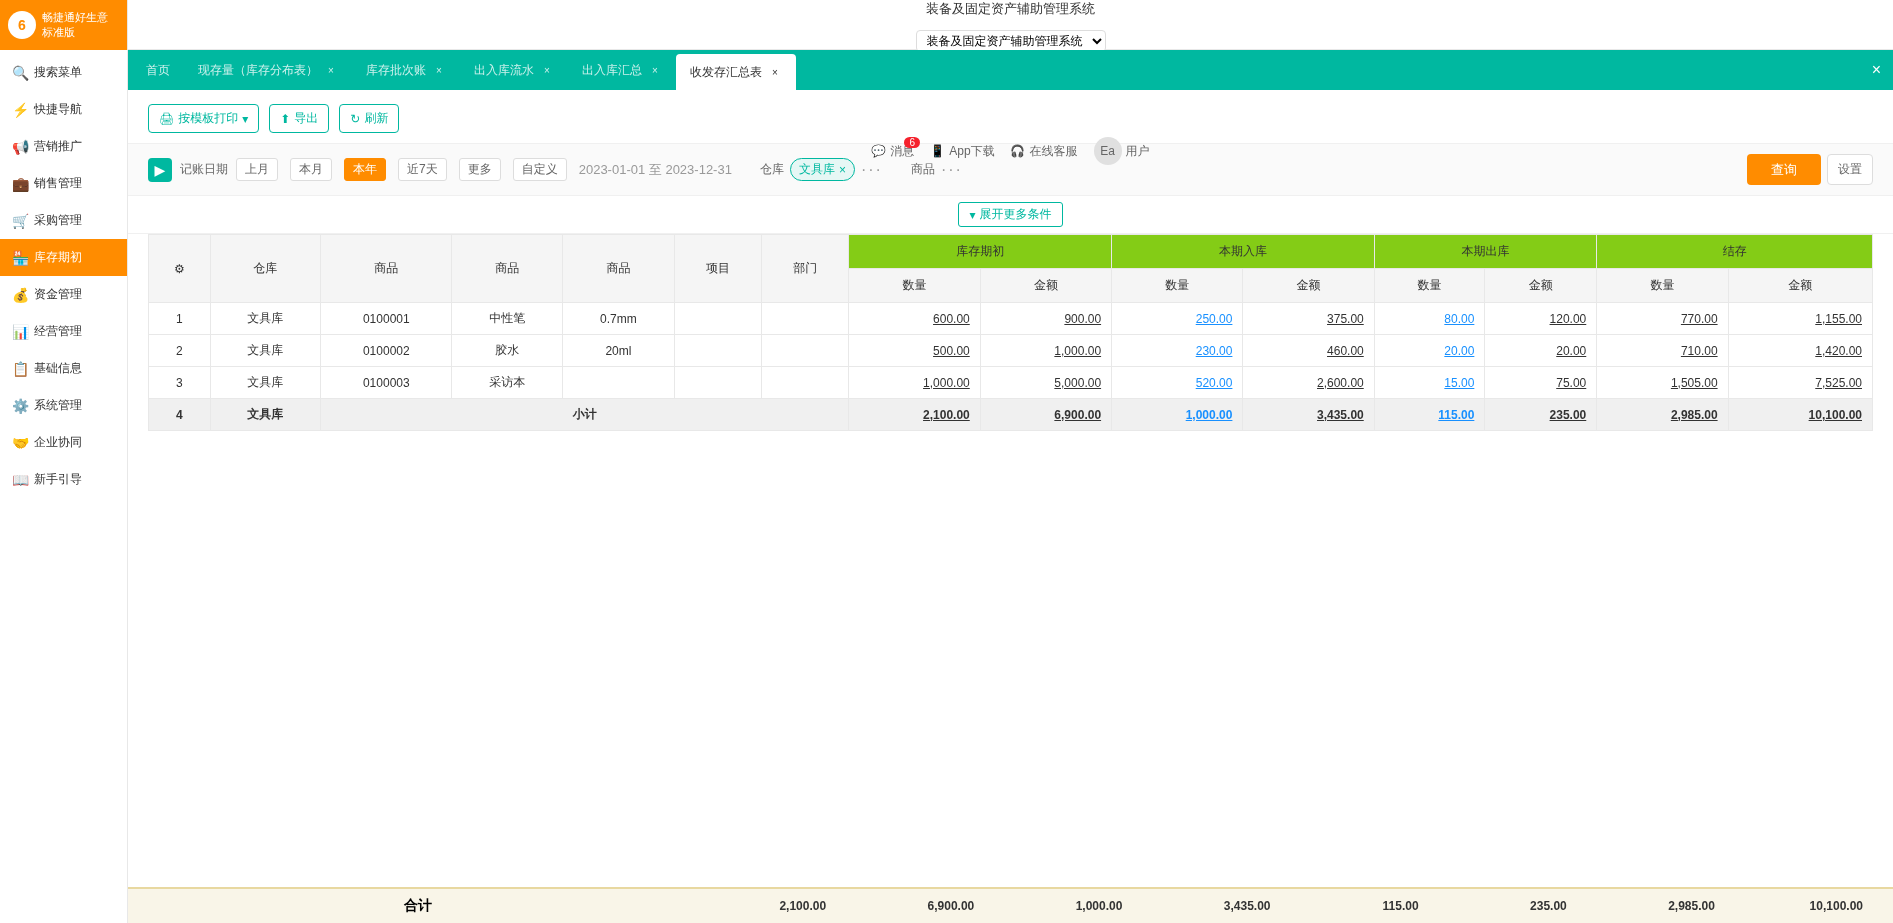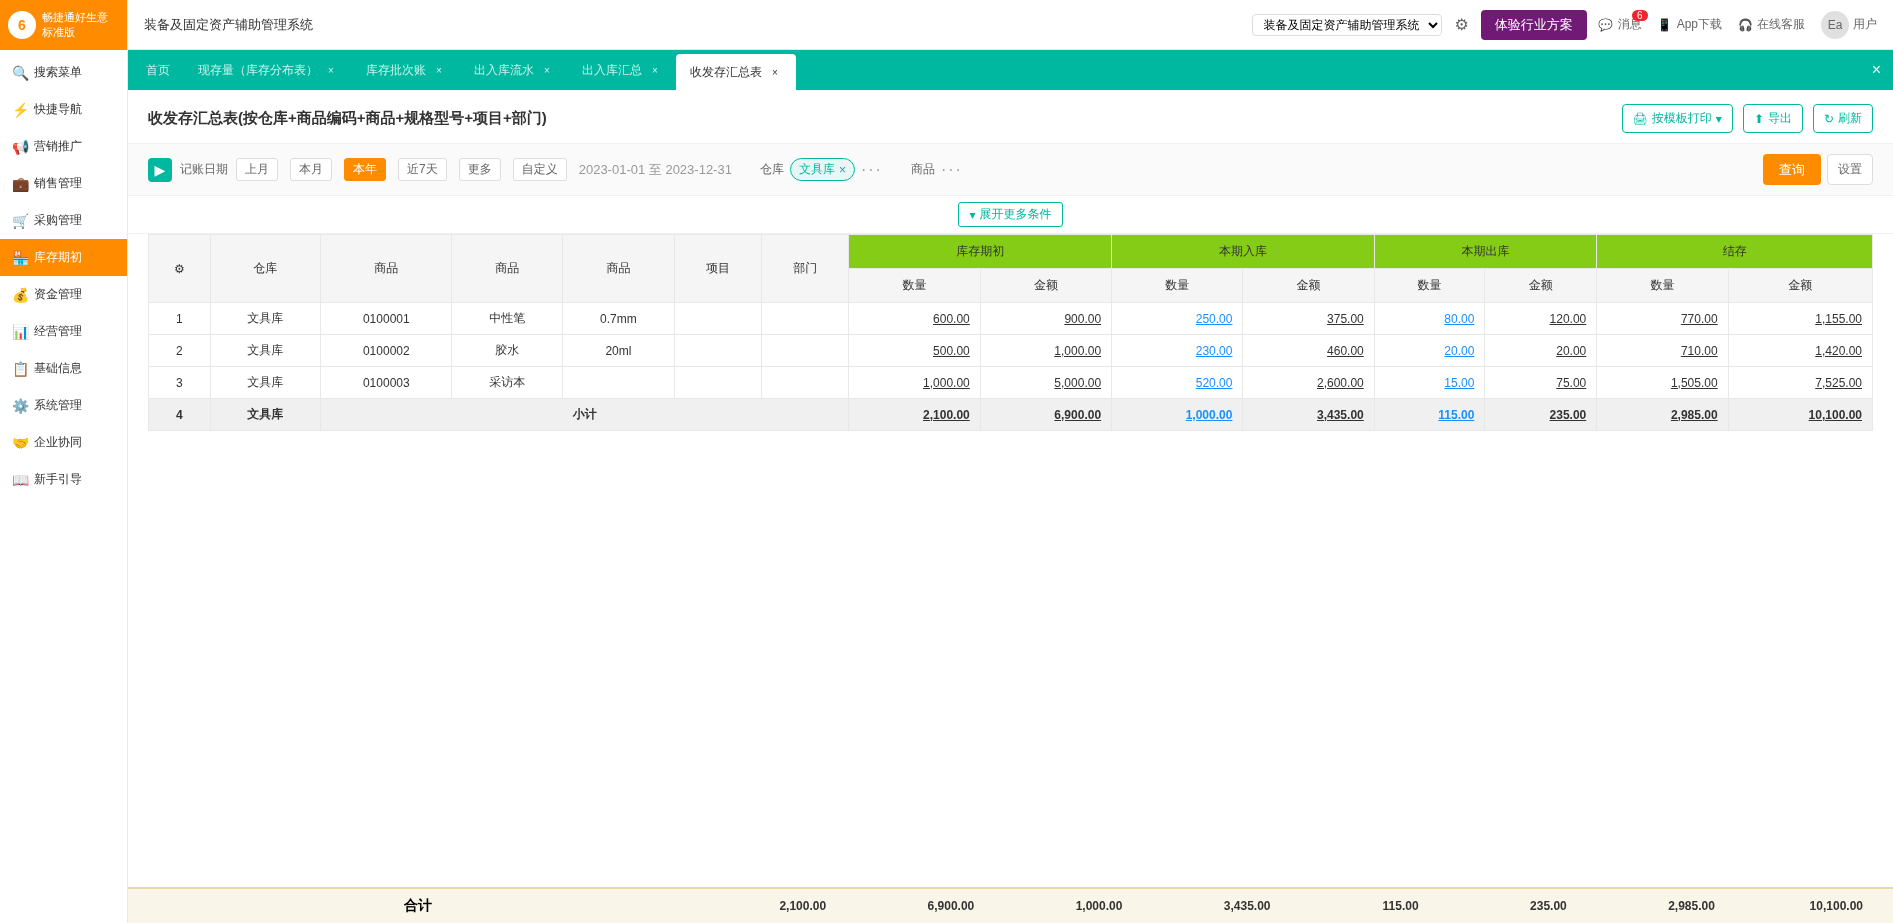--- a/index.html
+++ b/index.html
@@ -13,21 +13,21 @@
     .sidebar-logo-text span { display: block; }
     .sidebar-nav { flex: 1; overflow-y: auto; padding: 4px 0; }
     .sidebar-item { display: flex; align-items: center; gap: 6px; padding: 10px 12px; cursor: pointer; color: #333; font-size: 12px; transition: background 0.2s; }
     .sidebar-item.active { background: #ff8c00; color: #fff; }
     .sidebar-item-icon { font-size: 14px; width: 16px; text-align: center; flex-shrink: 0; }
 
     
     .main { flex: 1; display: flex; flex-direction: column; overflow: hidden; }
 
     
-    .topbar { height: 50px; background: #fff; display: flex; align-items: center; padding: 0 16px; border-bottom: 1px solid #e8e8e8; gap: 12px; }
+    .topbar { height: 50px; background: #fff; display: flex; align-items: center; padding: 0 16px; border-bottom: 1px solid #e8e8e8; gap: 12px; flex-direction: column; }
     .topbar-title { font-size: 13px; color: #333; flex: 1; display: flex; align-items: center; gap: 8px; }
     .topbar-select { border: 1px solid #ddd; border-radius: 4px; padding: 2px 6px; font-size: 12px; background: #fff; cursor: pointer; }
     .topbar-settings-icon { color: #666; cursor: pointer; font-size: 16px; }
     .topbar-btn-trial { background: #701a75; color: #fff; border: none; border-radius: 4px; padding: 6px 14px; font-size: 13px; cursor: pointer; }
     .topbar-right { display: flex; align-items: center; gap: 16px; color: #666; font-size: 12px; }
     .topbar-right-item { display: flex; align-items: center; gap: 4px; cursor: pointer; position: relative; }
     .badge { background: #f5222d; color: #fff; border-radius: 10px; padding: 0 4px; font-size: 10px; position: absolute; top: -6px; right: -6px; min-width: 16px; text-align: center; }
     .user-avatar { width: 28px; height: 28px; background: #e0e0e0; border-radius: 50%; display: flex; align-items: center; justify-content: center; color: #666; font-size: 12px; }
 
     
@@ -56,21 +56,21 @@
     .filter-label { font-size: 12px; color: #666; }
     .filter-date-btns { display: flex; gap: 12px; }
     .filter-date-btn { padding: 2px 8px; border: 1px solid #ddd; border-radius: 3px; font-size: 12px; cursor: pointer; background: #fff; color: #666; }
     .filter-date-btn.active { background: #ff8c00; color: #fff; border-color: #ff8c00; }
     .filter-date-range { font-size: 13px; color: #999; margin-left: 4px; }
     .filter-warehouse { display: flex; align-items: center; gap: 6px; margin-left: 20px; }
     .filter-tag { background: #e6f7f5; border: 1px solid #00b8a0; border-radius: 12px; padding: 2px 8px; font-size: 12px; color: #00b8a0; display: flex; align-items: center; gap: 4px; }
     .filter-tag-close { cursor: pointer; color: #00b8a0; }
     .filter-dots { color: #999; cursor: pointer; font-size: 16px; letter-spacing: 2px; }
     .filter-goods { display: flex; align-items: center; gap: 6px; margin-left: 20px; }
-    .filter-query-btn { background: #ff8c00; color: #fff; border: none; border-radius: 4px; padding: 6px 16px; font-size: 13px; cursor: pointer; }
+    .filter-query-btn { background: #ff8c00; color: #fff; border: none; border-radius: 4px; padding: 6px 24px; font-size: 13px; cursor: pointer; }
     .filter-settings-btn { background: #fff; color: #666; border: 1px solid #ddd; border-radius: 4px; padding: 6px 10px; font-size: 12px; cursor: pointer; }
     .expand-btn { display: flex; align-items: center; gap: 4px; font-size: 12px; color: #00b8a0; cursor: pointer; border: 1px solid #00b8a0; border-radius: 3px; padding: 3px 10px; background: #fff; width: fit-content; margin: 0 auto; }
 
     
     .table-wrapper { flex: 1; overflow: auto; padding: 0 20px; }
     table { width: 100%; border-collapse: collapse; font-size: 12px; }
     thead tr { background: #f5f5f5; }
     thead th { border: 1px solid #e8e8e8; padding: 8px 10px; text-align: center; font-weight: 500; color: #333; white-space: nowrap; }
     thead th.group-header { background: #84cc16; }
     tbody tr { background: #fff; }
@@ -212,21 +212,20 @@
       <div class="tab active">
         <span>收发存汇总表</span>
         <span class="tab-close">×</span>
       </div>
       <div class="tab-bar-close">×</div>
     </div>
 
   <div class="page-content">
 
     <div class="page-header">
-      <h2 class="page-title">收发存汇总表(按仓库+商品编码+商品+规格型号+项目+部门)</h2>
       <div class="page-header-actions">
         <button class="btn-action btn-export">
           <span>🖨</span>
           <span>按模板打印</span>
           <span>▾</span>
         </button>
         <button class="btn-action btn-export">
           <span>⬆</span>
           <span>导出</span>
         </button>

